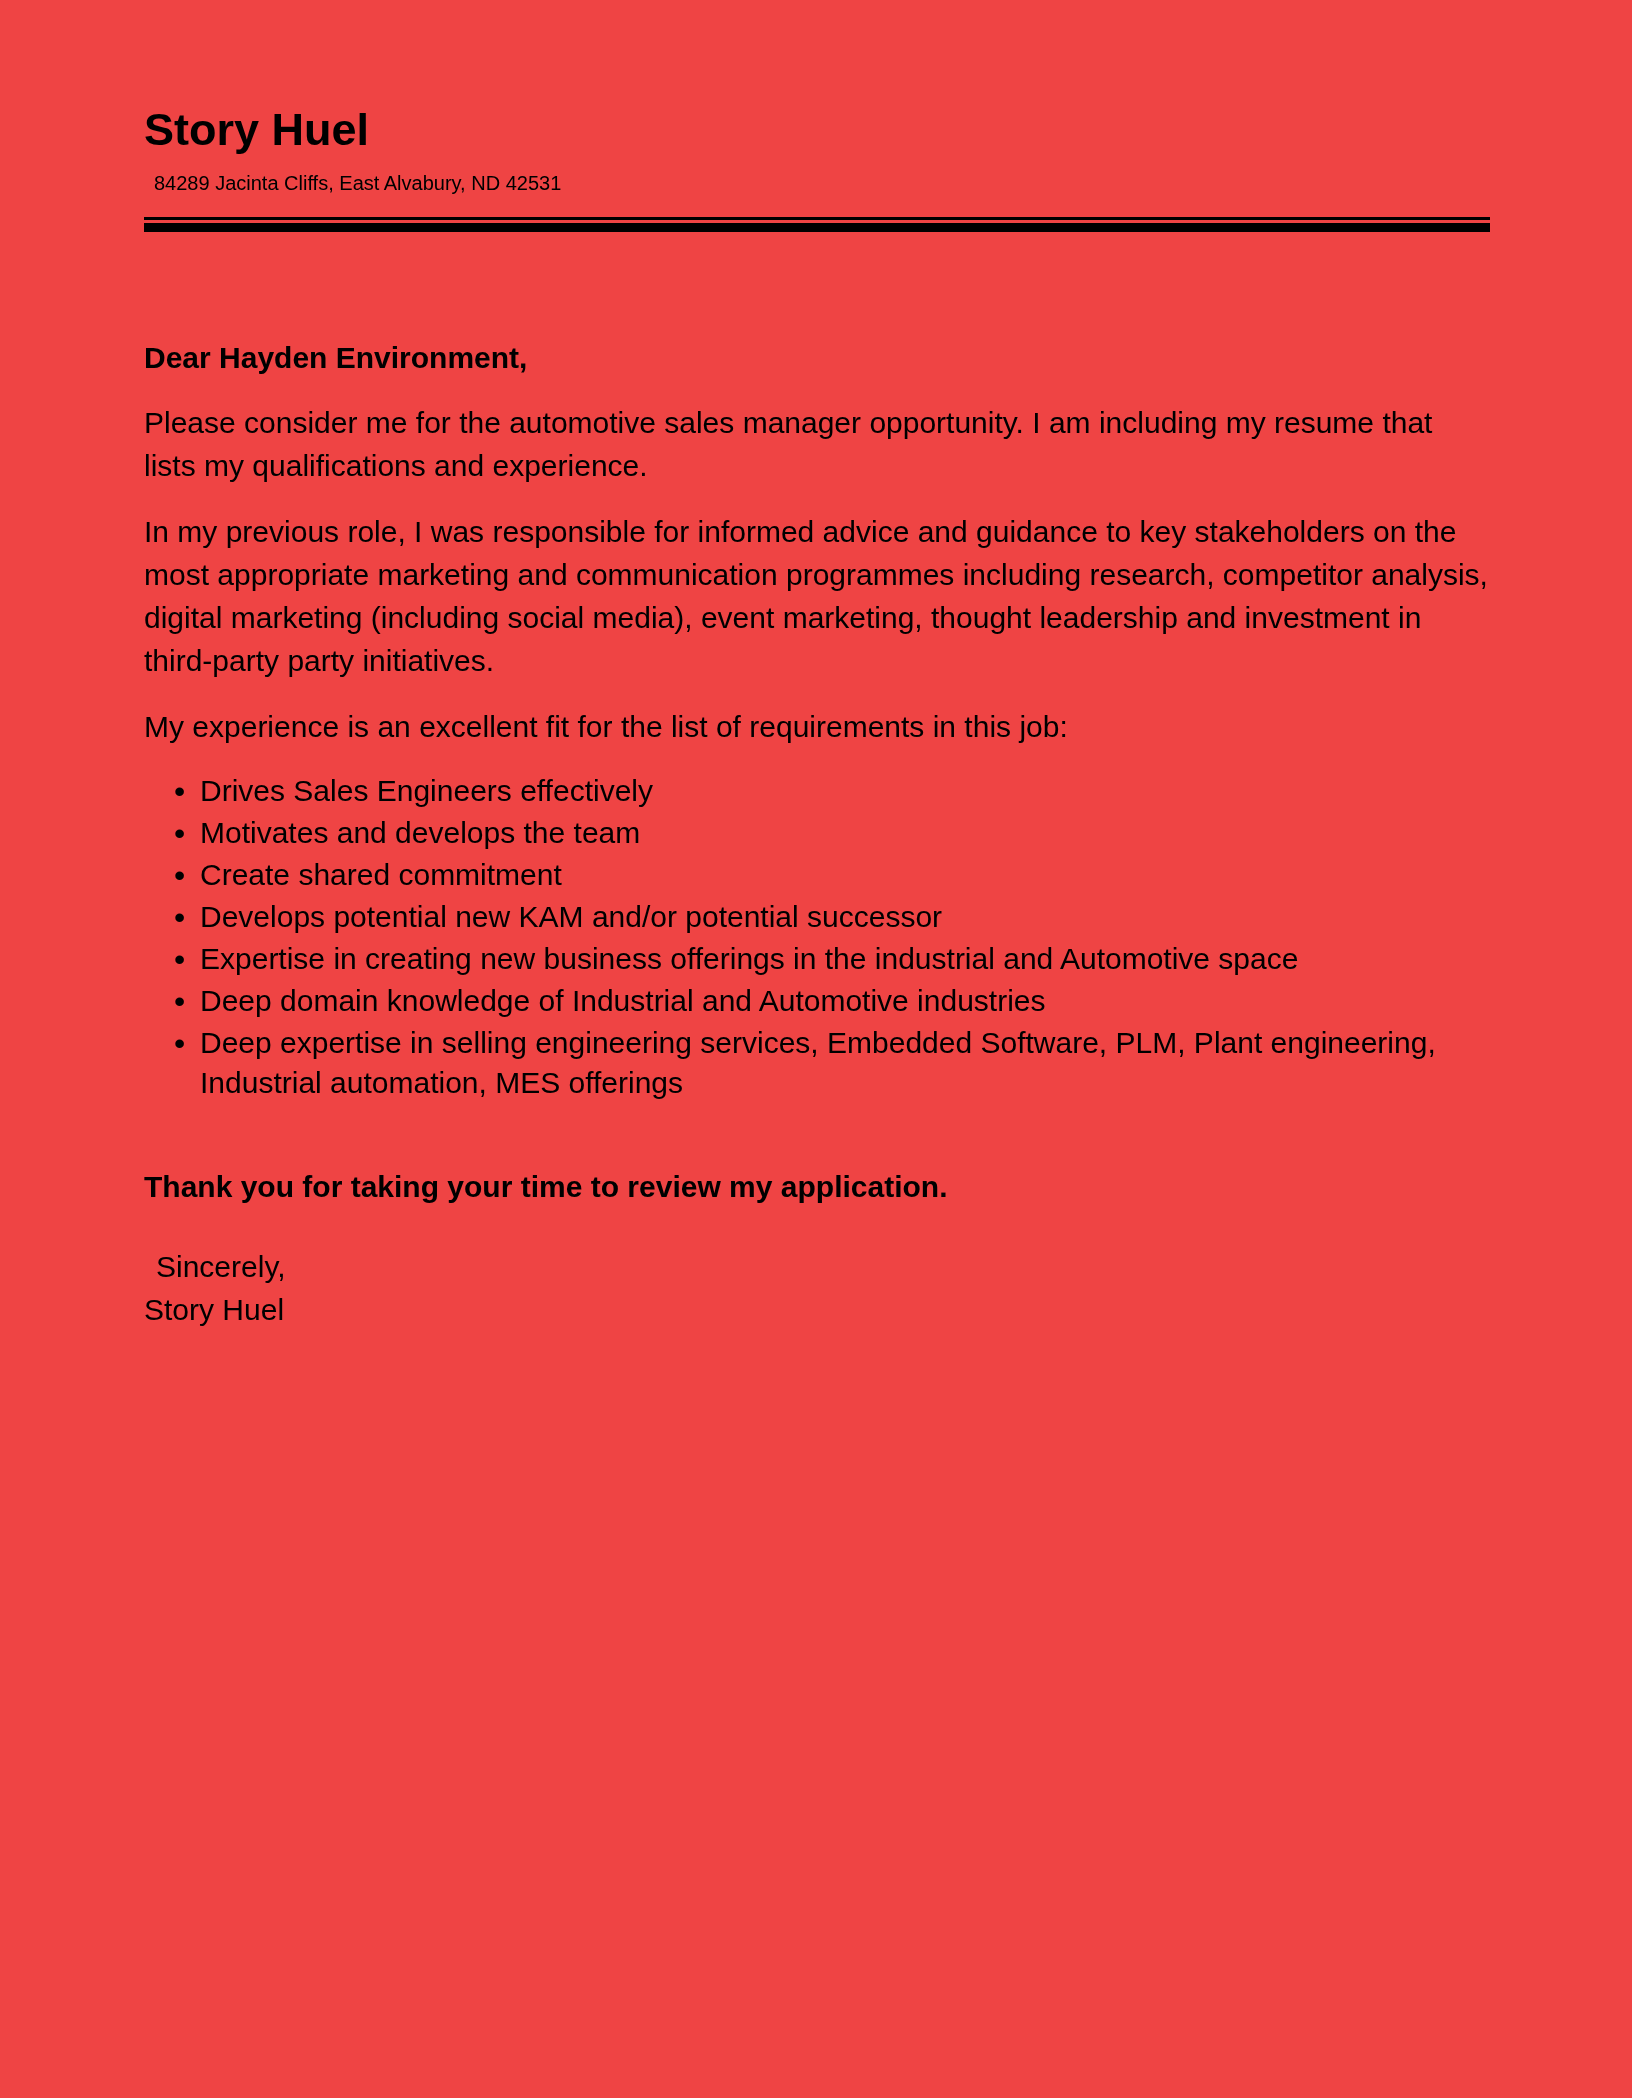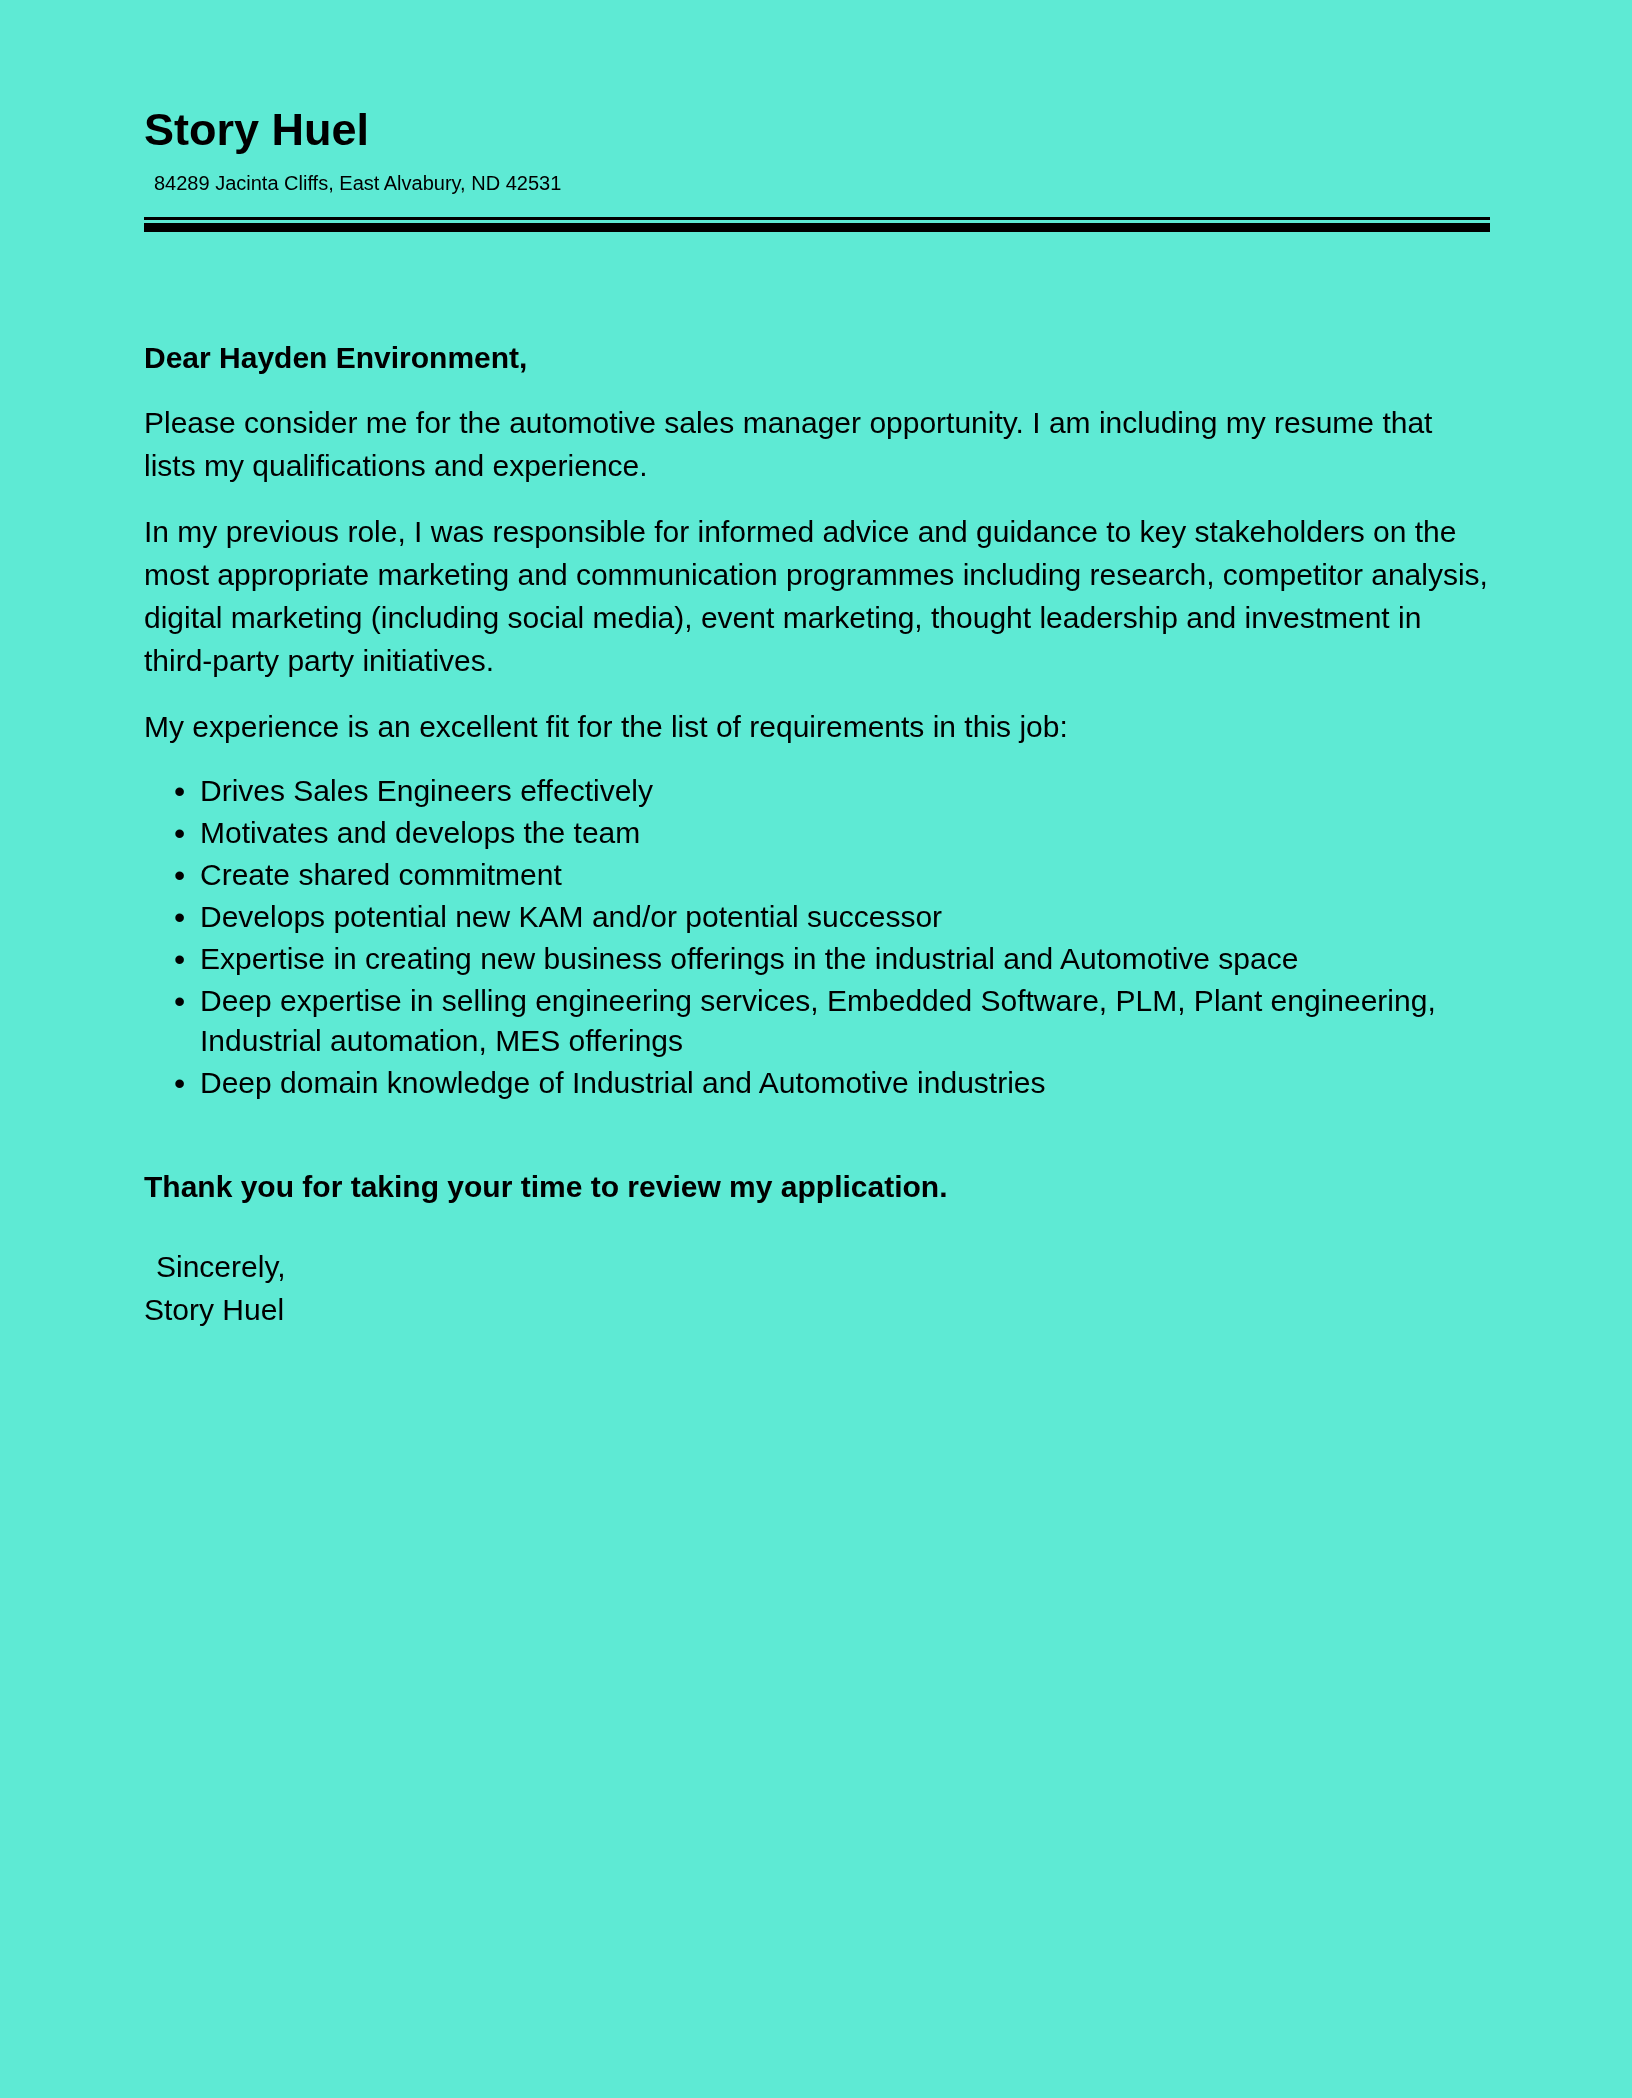--- a/index.html
+++ b/index.html
@@ -6,21 +6,21 @@
     margin: 0;
     padding: 0;
     background: #ffffff;
   }
   .page {
     position: relative;
     width: 1632px;
     height: 2098px;
     margin: 0 auto;
     box-sizing: border-box;
-    background: #5eead4;
+    background: #ef4444;
     color: #000000;
     font-family: "Liberation Sans", sans-serif;
     font-size: 30px;
     line-height: 43px;
     padding: 104px 142px 0 144px;
     overflow: hidden;
   }
   .sender-name {
     margin: 0 0 8px 0;
     font-size: 45px;
@@ -93,22 +93,22 @@
     <p class="para">In my previous role, I was responsible for informed advice and guidance to key stakeholders on the most appropriate marketing and communication programmes including research, competitor analysis, digital marketing (including social media), event marketing, thought leadership and investment in third-party party initiatives.</p>
 
     <p class="para">My experience is an excellent fit for the list of requirements in this job:</p>
 
     <ul class="req-list">
         <li>Drives Sales Engineers effectively</li>
         <li>Motivates and develops the team</li>
         <li>Create shared commitment</li>
         <li>Develops potential new KAM and/or potential successor</li>
         <li>Expertise in creating new business offerings in the industrial and Automotive space</li>
+        <li>Deep domain knowledge of Industrial and Automotive industries</li>
         <li>Deep expertise in selling engineering services, Embedded Software, PLM, Plant engineering, Industrial automation, MES offerings</li>
-        <li>Deep domain knowledge of Industrial and Automotive industries</li>
       </ul>
 
     <p class="closing-emphasis">Thank you for taking your time to review my application.</p>
 
     <p class="signoff">Sincerely,</p>
 
     <p class="signature">Story Huel</p>
   </main>
 
 </div>

